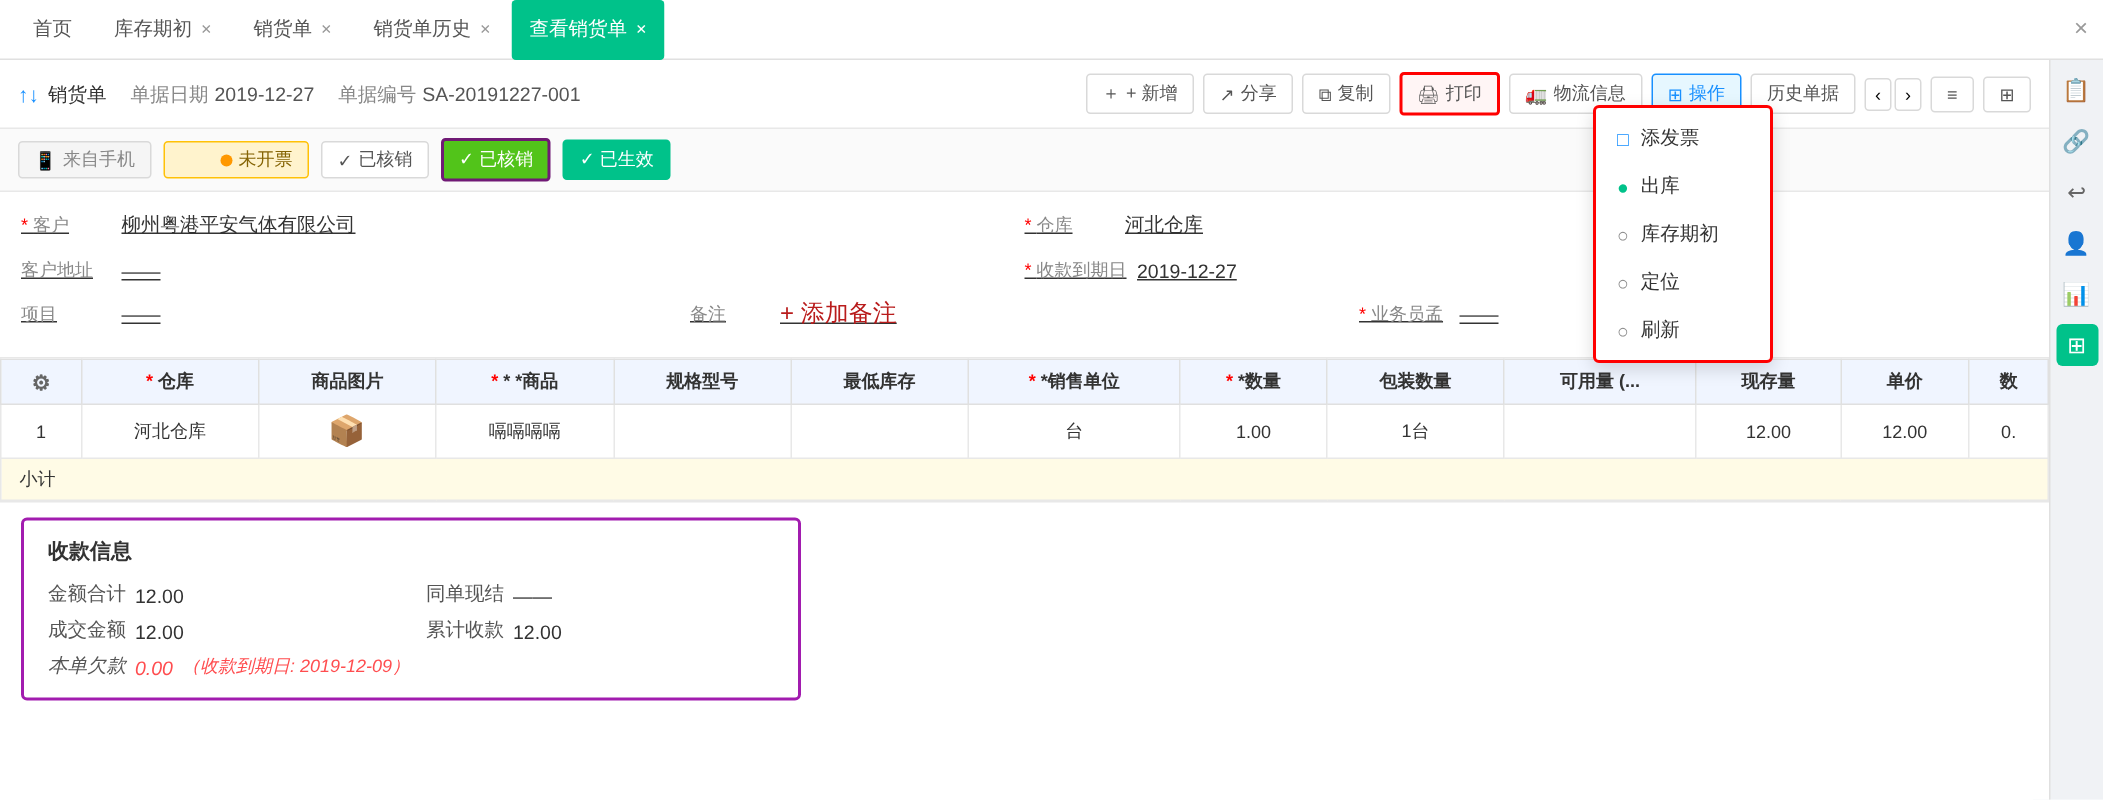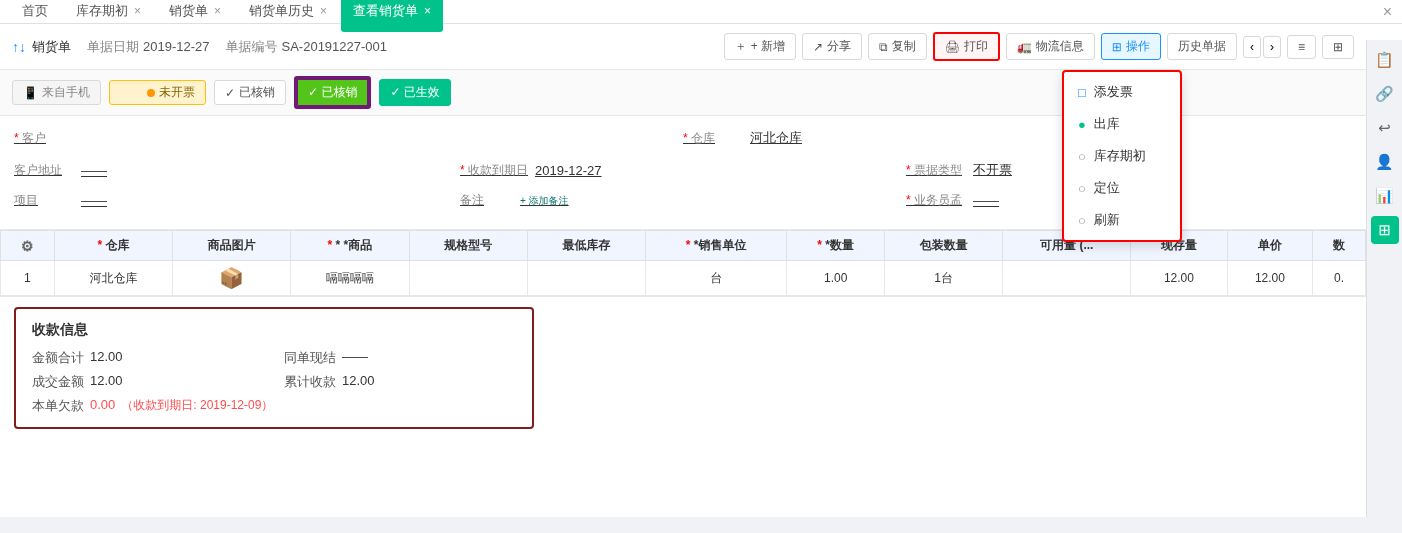--- a/index.html
+++ b/index.html
@@ -1,21 +1,21 @@
 <!DOCTYPE html>
 <html><head>
   <meta charset="utf-8">
   <style>
     * { box-sizing: border-box; margin: 0; padding: 0; }
     body { font-family: 'Microsoft YaHei', Arial, sans-serif; font-size: 13px; background: #f0f2f5; color: #333; }
 
     
     .tab-bar {
       display: flex; align-items: center; background: #fff;
-      border-bottom: 1px solid #e0e0e0; padding: 0 8px; height: 24px;
+      border-bottom: 1px solid #e0e0e0; padding: 0 8px; height: 40px;
       position: relative;
     }
     .tab-item {
       display: flex; align-items: center; padding: 0 14px; height: 40px;
       cursor: pointer; font-size: 13px; color: #555; border-bottom: 2px solid transparent;
       white-space: nowrap;
     }
     .tab-item .close-icon { margin-left: 6px; font-size: 12px; color: #999; }
     .tab-active-highlight {
       background: #00c28a; color: #fff; border-radius: 3px; padding: 0 12px;
@@ -44,21 +44,21 @@
       border: 1px solid #d9d9d9; border-radius: 3px; cursor: pointer;
       background: #fff; font-size: 12px; color: #555; white-space: nowrap;
     }
     .btn-operations {
       background: #e6f7ff; border: 1px solid #1890ff; color: #1890ff;
       font-weight: 500;
     }
     .btn-print-highlight {
       border: 2px solid red; background: #fff5f5;
     }
-    .btn-green { background: #52c41a; color: #fff; border: 4px solid #701a75; border-radius: 3px; padding: 4px 10px; font-size: 12px; cursor: pointer; }
+    .btn-green { background: #52c41a; color: #fff; border: 2px solid #701a75; border-radius: 3px; padding: 4px 10px; font-size: 12px; cursor: pointer; }
     .btn-teal { background: #00c28a; color: #fff; border: 1px solid #00c28a; border-radius: 3px; padding: 4px 10px; font-size: 12px; cursor: pointer; text-align: right; }
 
     
     .action-bar {
       display: flex; align-items: center; padding: 6px 12px; gap: 8px;
       background: #fafafa; border-bottom: 1px solid #e8e8e8;
     }
     .action-btn {
       display: flex; align-items: center; gap: 4px; padding: 3px 10px;
       border: 1px solid #d9d9d9; border-radius: 3px; cursor: pointer;
@@ -90,26 +90,26 @@
     }
     thead th.required::before { content: '* '; color: red; }
     tbody td {
       padding: 5px 8px; border: 1px solid #e8e8e8; text-align: center; color: #333;
     }
     tbody tr.subtotal-row td { background: #fffbe6; font-weight: 500; }
     .settings-icon { font-size: 14px; color: #666; cursor: pointer; }
 
     
     .summary-box {
-      border: 2px solid #7f1d1d; margin: 10px 14px; padding: 12px 16px;
+      border: 2px solid #a21caf; margin: 10px 14px; padding: 12px 16px;
       border-radius: 4px; max-width: 520px; background: #fff;
     }
     .summary-title { font-weight: 600; font-size: 14px; margin-bottom: 10px; color: #333; }
     .summary-grid { display: grid; grid-template-columns: 1fr 1fr; gap: 6px 20px; }
-    .summary-item { display: flex; align-items: flex-start; gap: 6px; font-size: 13px; }
+    .summary-item { display: flex; align-items: flex-end; gap: 6px; font-size: 13px; }
     .summary-label { color: #555; white-space: nowrap; }
     .summary-value { color: #333; font-weight: 500; }
     .summary-value.overdue { color: #ff4d4f; }
 
     
     .dropdown-menu {
       position: absolute; top: 70px; right: 220px; background: #fff;
       border: 2px solid red; border-radius: 4px; box-shadow: 0 4px 12px rgba(0,0,0,0.15);
       z-index: 100; min-width: 120px; padding: 4px 0;
     }
@@ -244,48 +244,45 @@
         <button class="btn-teal">
           <span>✓</span>
           <span>已生效</span>
         </button>
       </div>
 
       <div class="form-section">
         <div class="form-row">
           <div class="form-field">
             <span class="form-label required">客户</span>
+            <span class="form-value">柳州粤港平安气体有限公司</span>
           </div>
           <div class="form-field">
             <span class="form-label required">仓库</span>
             <span class="form-value">河北仓库</span>
           </div>
         </div>
         <div class="form-row">
           <div class="form-field">
             <span class="form-label">客户地址</span>
             <span class="form-value">——</span>
           </div>
           <div class="form-field">
             <span class="form-label required">收款到期日</span>
             <span class="form-value">2019-12-27</span>
           </div>
-          <div class="form-field">
-            <span class="form-label required">票据类型</span>
-            <span class="form-value">不开票</span>
-          </div>
         </div>
         <div class="form-row">
           <div class="form-field">
             <span class="form-label">项目</span>
             <span class="form-value">——</span>
           </div>
           <div class="form-field">
             <span class="form-label">备注</span>
-            <button style="background:none; border:none; color:#0f766e; cursor:pointer; font-size:10px;">+ 添加备注</button>
+            <button style="background:none; border:none; color:#b91c1c; cursor:pointer; font-size:16px;">+ 添加备注</button>
           </div>
           <div class="form-field">
             <span class="form-label required">业务员孟</span>
             <span class="form-value">——</span>
           </div>
         </div>
       </div>
 
       <div class="table-container">
         <table>
@@ -315,20 +312,23 @@
               <td></td>
               <td></td>
               <td>台</td>
               <td>1.00</td>
               <td>1台</td>
               <td></td>
               <td>12.00</td>
               <td>12.00</td>
               <td>0.</td>
             </tr>
+            <tr class="subtotal-row">
+              <td colspan="13" style="text-align:left; padding-left:12px;">小计</td>
+            </tr>
           </tbody>
         </table>
       </div>
 
       <div class="summary-box">
         <div class="summary-title">收款信息</div>
         <div class="summary-grid">
           <div class="summary-item">
             <span class="summary-label">金额合计</span>
             <span class="summary-value">12.00</span>
@@ -338,21 +338,21 @@
             <span class="summary-value">——</span>
           </div>
           <div class="summary-item">
             <span class="summary-label">成交金额</span>
             <span class="summary-value">12.00</span>
           </div>
           <div class="summary-item">
             <span class="summary-label">累计收款</span>
             <span class="summary-value">12.00</span>
           </div>
-          <div class="summary-item" style="grid-column: span 2;">
+          <div class="summary-item" style="grid-column: span 2; font-style: italic;">
             <span class="summary-label">本单欠款</span>
             <span class="summary-value overdue">0.00</span>
             <span style="color:#ff4d4f; font-size:12px;">（收款到期日: 2019-12-09）</span>
           </div>
         </div>
       </div>
 
     </div>
 
     <div class="right-sidebar">

